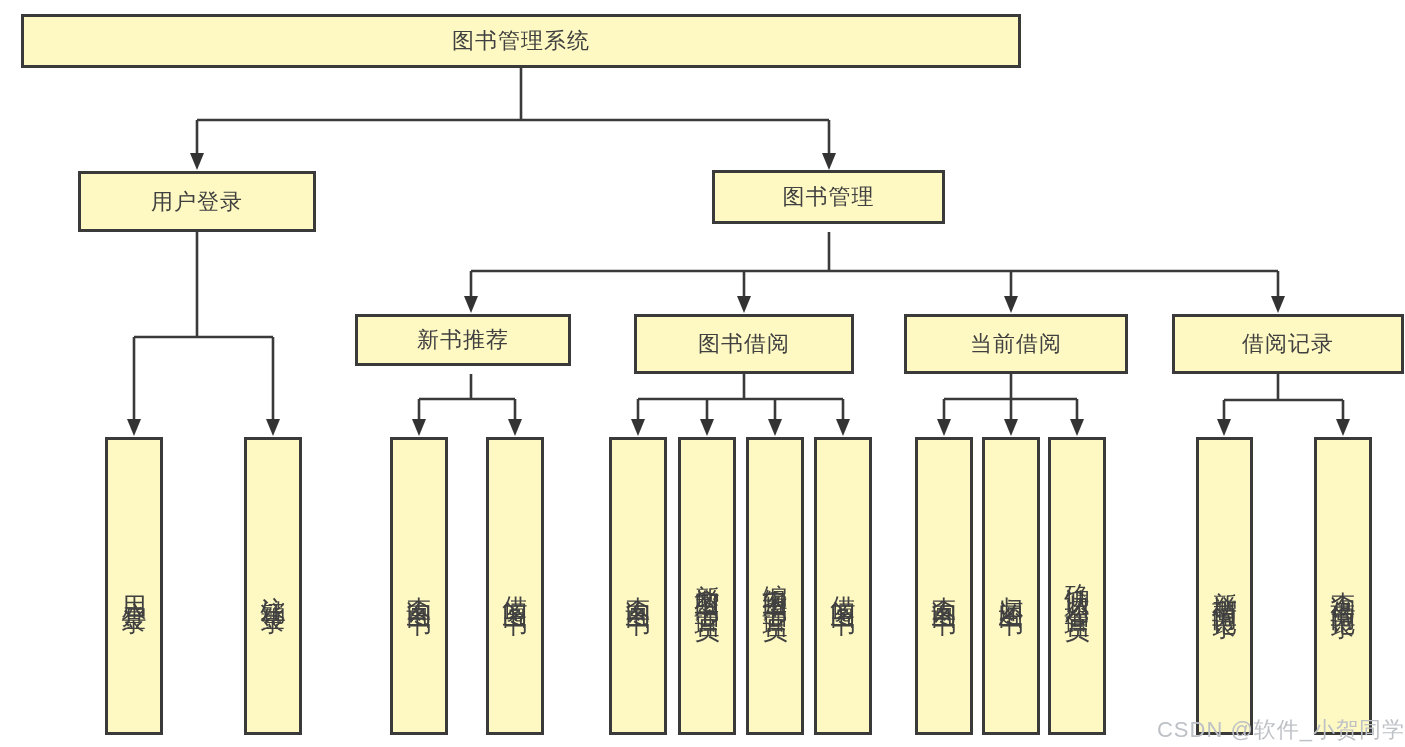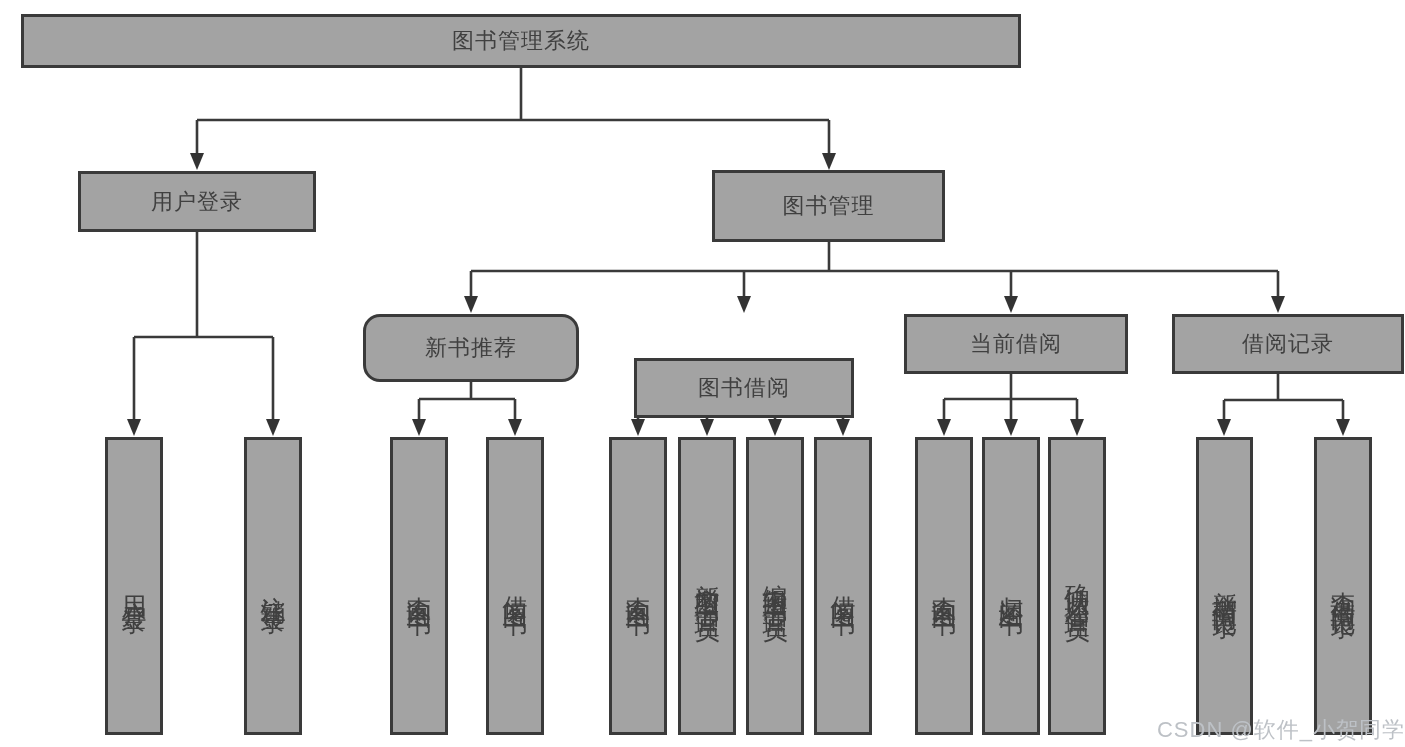--- a/index.html
+++ b/index.html
@@ -9,21 +9,21 @@
     background:#ffffff;
     font-family:"Liberation Sans","DejaVu Sans",sans-serif;
     overflow:hidden;
   }
   #wires{position:absolute;left:0;top:0;width:1405px;height:747px;}
   #wires .ln{stroke:#3a3a3a;stroke-width:2.6;fill:none;}
   #wires .ah{fill:#333333;stroke:none;}
   .node{
     position:absolute;
     box-sizing:border-box;
-    background:#a3a3a3;
+    background:#fef9c3;
     border:3px solid #3a3a3a;
     display:flex;align-items:center;justify-content:center;
     color:#404040;
   }
   .hbox{font-size:22px;letter-spacing:1px;}
   .vbox{top:437px;width:58px;height:298px;}
   .vtext{
     writing-mode:vertical-lr;
     font-size:25px;
     letter-spacing:5px;
@@ -76,28 +76,28 @@
     </g>
   </svg>
 
   <div class="node hbox" style="left:21px;top:14px;width:1000px;height:54px;">
     <span>图书管理系统</span>
   </div>
 
   <div class="node hbox" style="left:78px;top:171px;width:238px;height:61px;">
     <span>用户登录</span>
   </div>
-  <div class="node hbox" style="left:712px;top:170px;width:233px;height:72px;">
+  <div class="node hbox" style="left:712px;top:170px;width:233px;height:54px;">
     <span>图书管理</span>
   </div>
 
-  <div class="node hbox" style="left:363px;top:314px;width:216px;height:68px;border-radius:17px;">
+  <div class="node hbox" style="left:355px;top:314px;width:216px;height:52px;">
     <span>新书推荐</span>
   </div>
-  <div class="node hbox" style="left:634px;top:314px;width:220px;height:60px;margin-top:44px;">
+  <div class="node hbox" style="left:634px;top:314px;width:220px;height:60px;">
     <span>图书借阅</span>
   </div>
   <div class="node hbox" style="left:904px;top:314px;width:224px;height:60px;">
     <span>当前借阅</span>
   </div>
   <div class="node hbox" style="left:1172px;top:314px;width:232px;height:60px;">
     <span>借阅记录</span>
   </div>
 
   <div class="node vbox" style="left:105px;">

